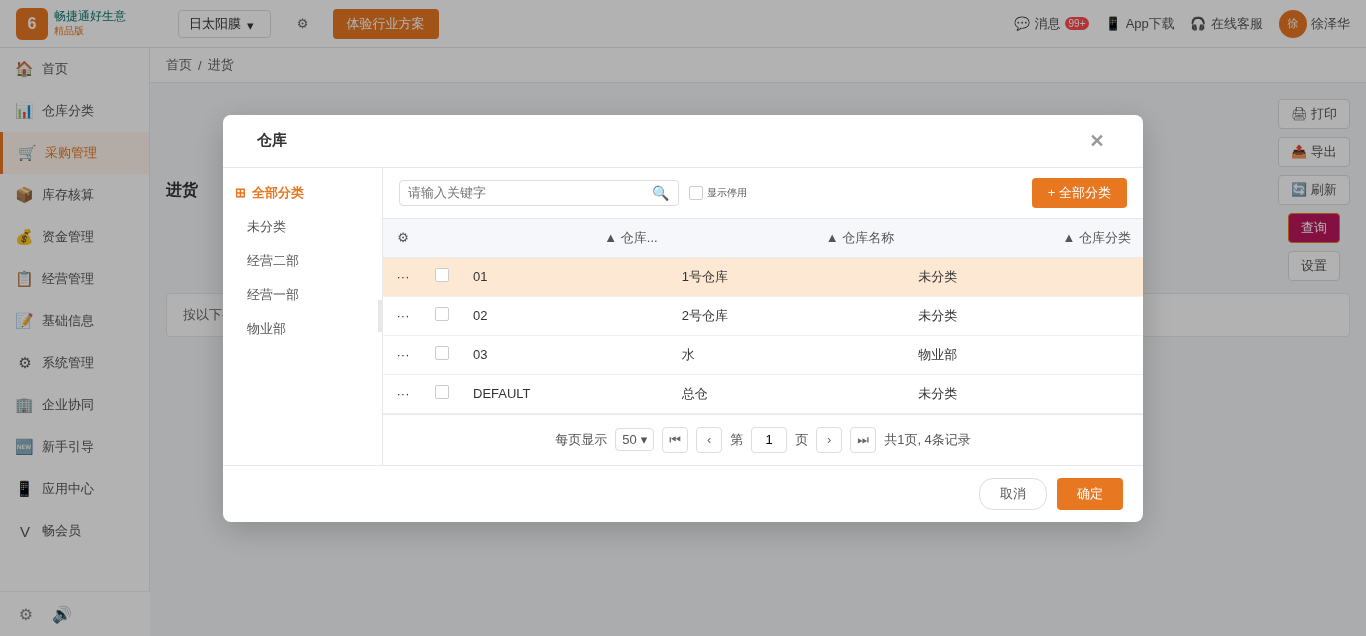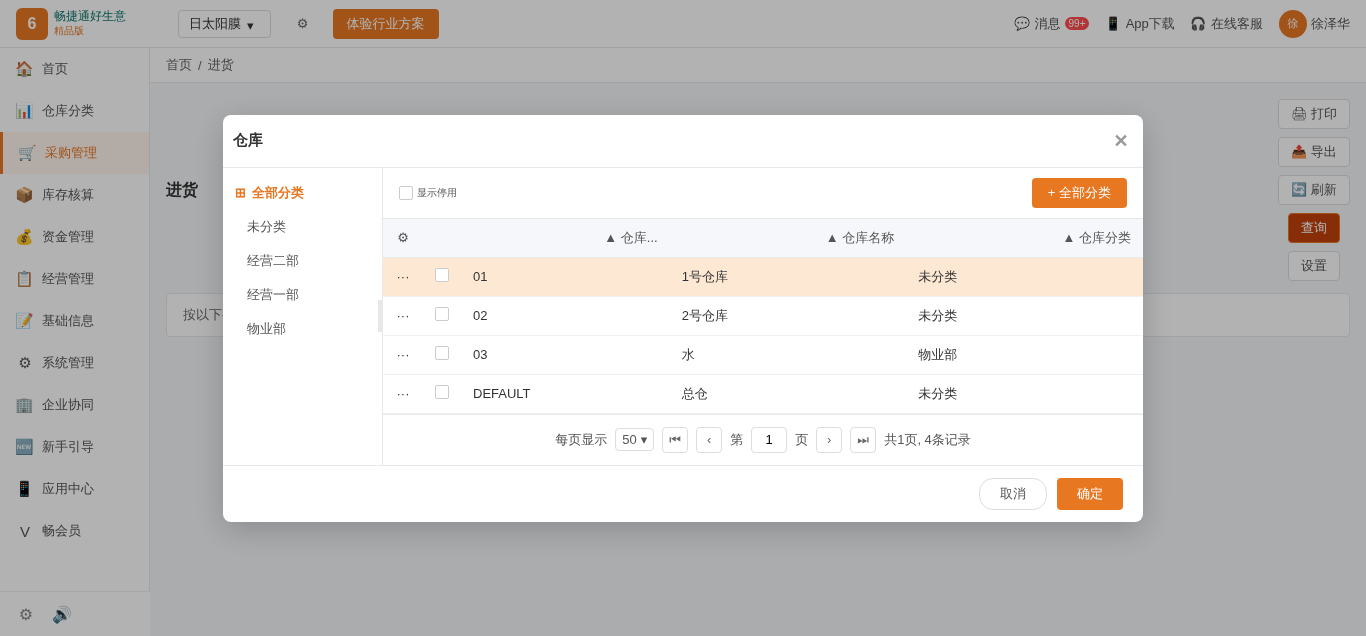--- a/index.html
+++ b/index.html
@@ -129,21 +129,21 @@
       margin-bottom: 12px;
     }
     .page-title { font-size: 16px; font-weight: bold; color: #333; }
     .toolbar { display: flex; gap: 8px; align-items: center; flex-direction: column; }
     .toolbar-btn {
       display: flex; align-items: center; gap: 4px;
       padding: 5px 12px; border: 1px solid #ddd;
       border-radius: 4px; cursor: pointer; background: #fff;
       color: #555; font-size: 13px;
     }
-    .toolbar-btn.primary { background: #c2410c; color: white; border-color: #e87722; }
+    .toolbar-btn.primary { background: #be185d; color: white; border-color: #e87722; }
     .filter-bar {
       background: #fff; padding: 12px 16px;
       border-radius: 4px; margin-bottom: 12px;
       border: 1px solid #e8e8e8;
       font-size: 13px; color: #666;
     }
 
     
     .overlay {
       position: fixed;
@@ -158,21 +158,21 @@
       background: #fff;
       border-radius: 8px;
       width: 920px;
       max-height: 580px;
       box-shadow: 0 8px 32px rgba(0,0,0,0.2);
       display: flex; flex-direction: column;
       overflow: hidden;
     }
     .dialog-header {
       display: flex; align-items: center; justify-content: space-between;
-      padding: 14px 10px;
+      padding: 14px 34px;
       border-bottom: 1px solid #e8e8e8;
       font-size: 15px; font-weight: bold; color: #333;
     }
     .dialog-close {
       cursor: pointer; color: #999; font-size: 18px;
       width: 24px; height: 24px;
       display: flex; align-items: center; justify-content: center;
       border-radius: 4px;
     }
     .dialog-body {
@@ -483,20 +483,24 @@
             <div class="category-item">经营二部</div>
             <div class="category-item">经营一部</div>
             <div class="category-item">物业部</div>
           </div>
         <div class="collapse-btn">《</div>
       </div>
 
       <div class="table-panel">
 
         <div class="table-toolbar">
+          <div class="search-input-wrap">
+            <input class="search-input" type="text" placeholder="请输入关键字" style="">
+            <span class="search-icon">🔍</span>
+          </div>
           <label class="show-disabled">
             <span class="checkbox-custom"></span>
             <span>显示停用</span>
           </label>
           <button class="add-warehouse-btn">+ 全部分类</button>
         </div>
 
         <div class="warehouse-table">
           <table>
             <thead>

